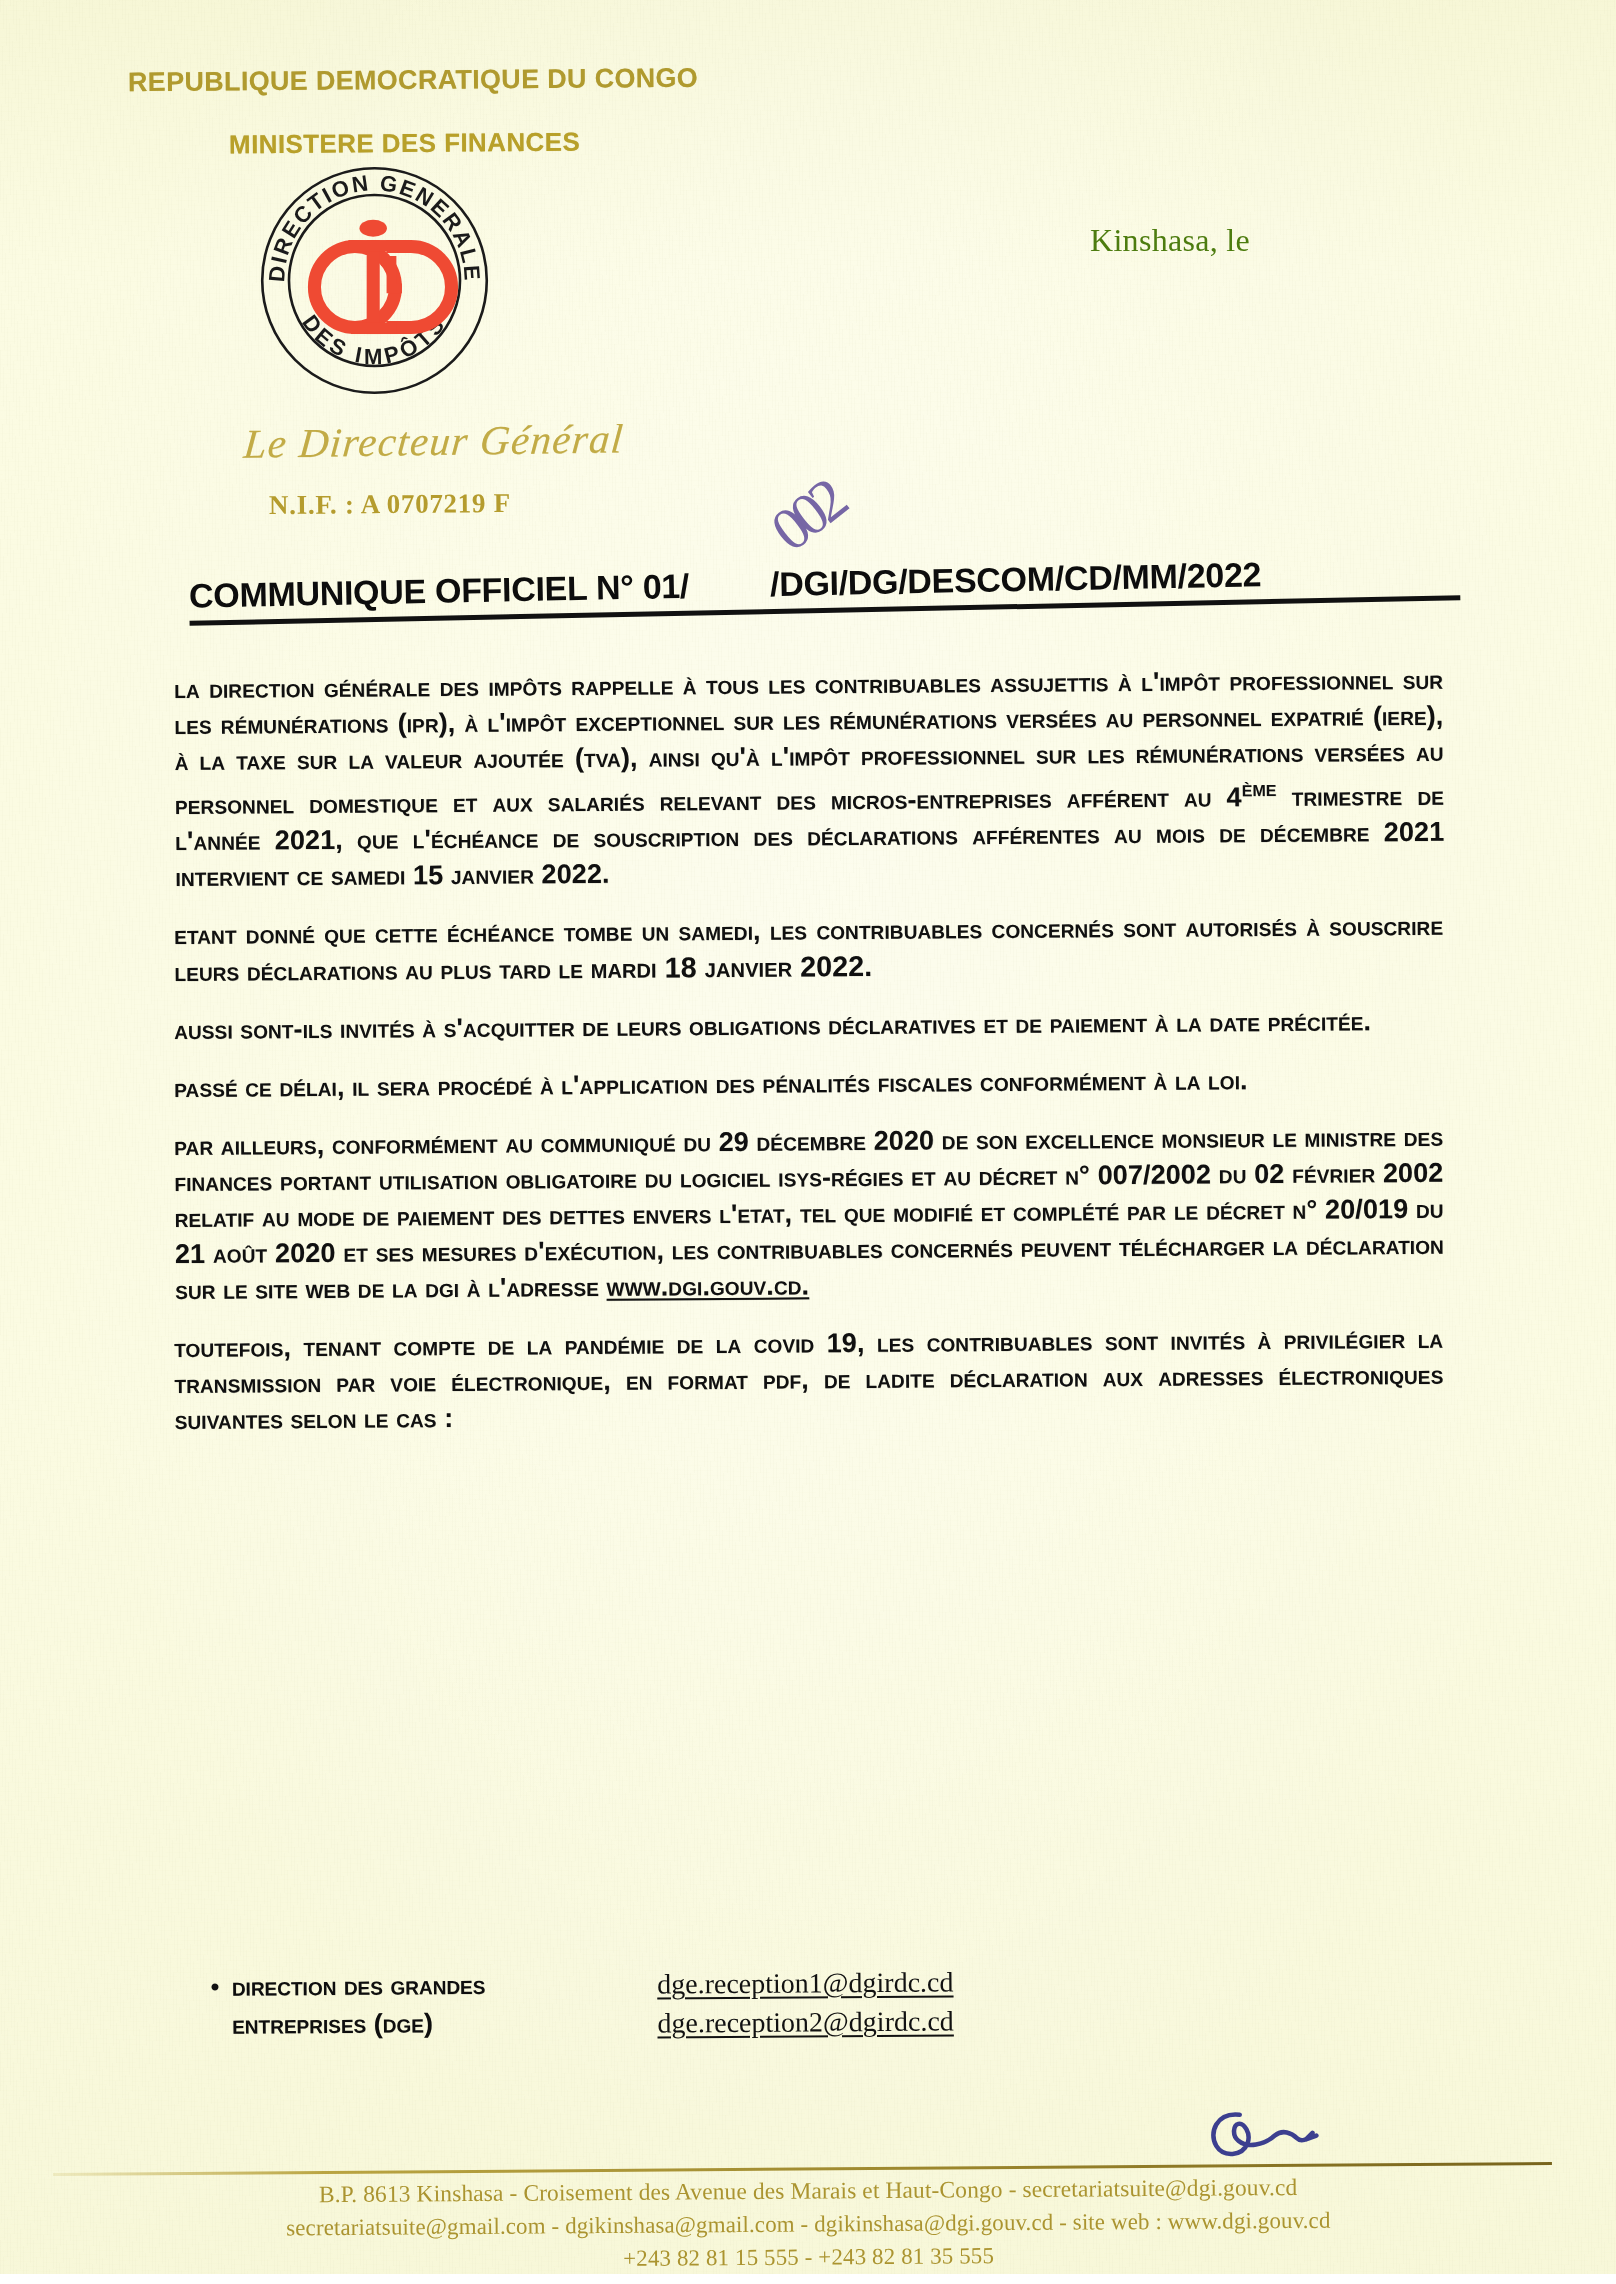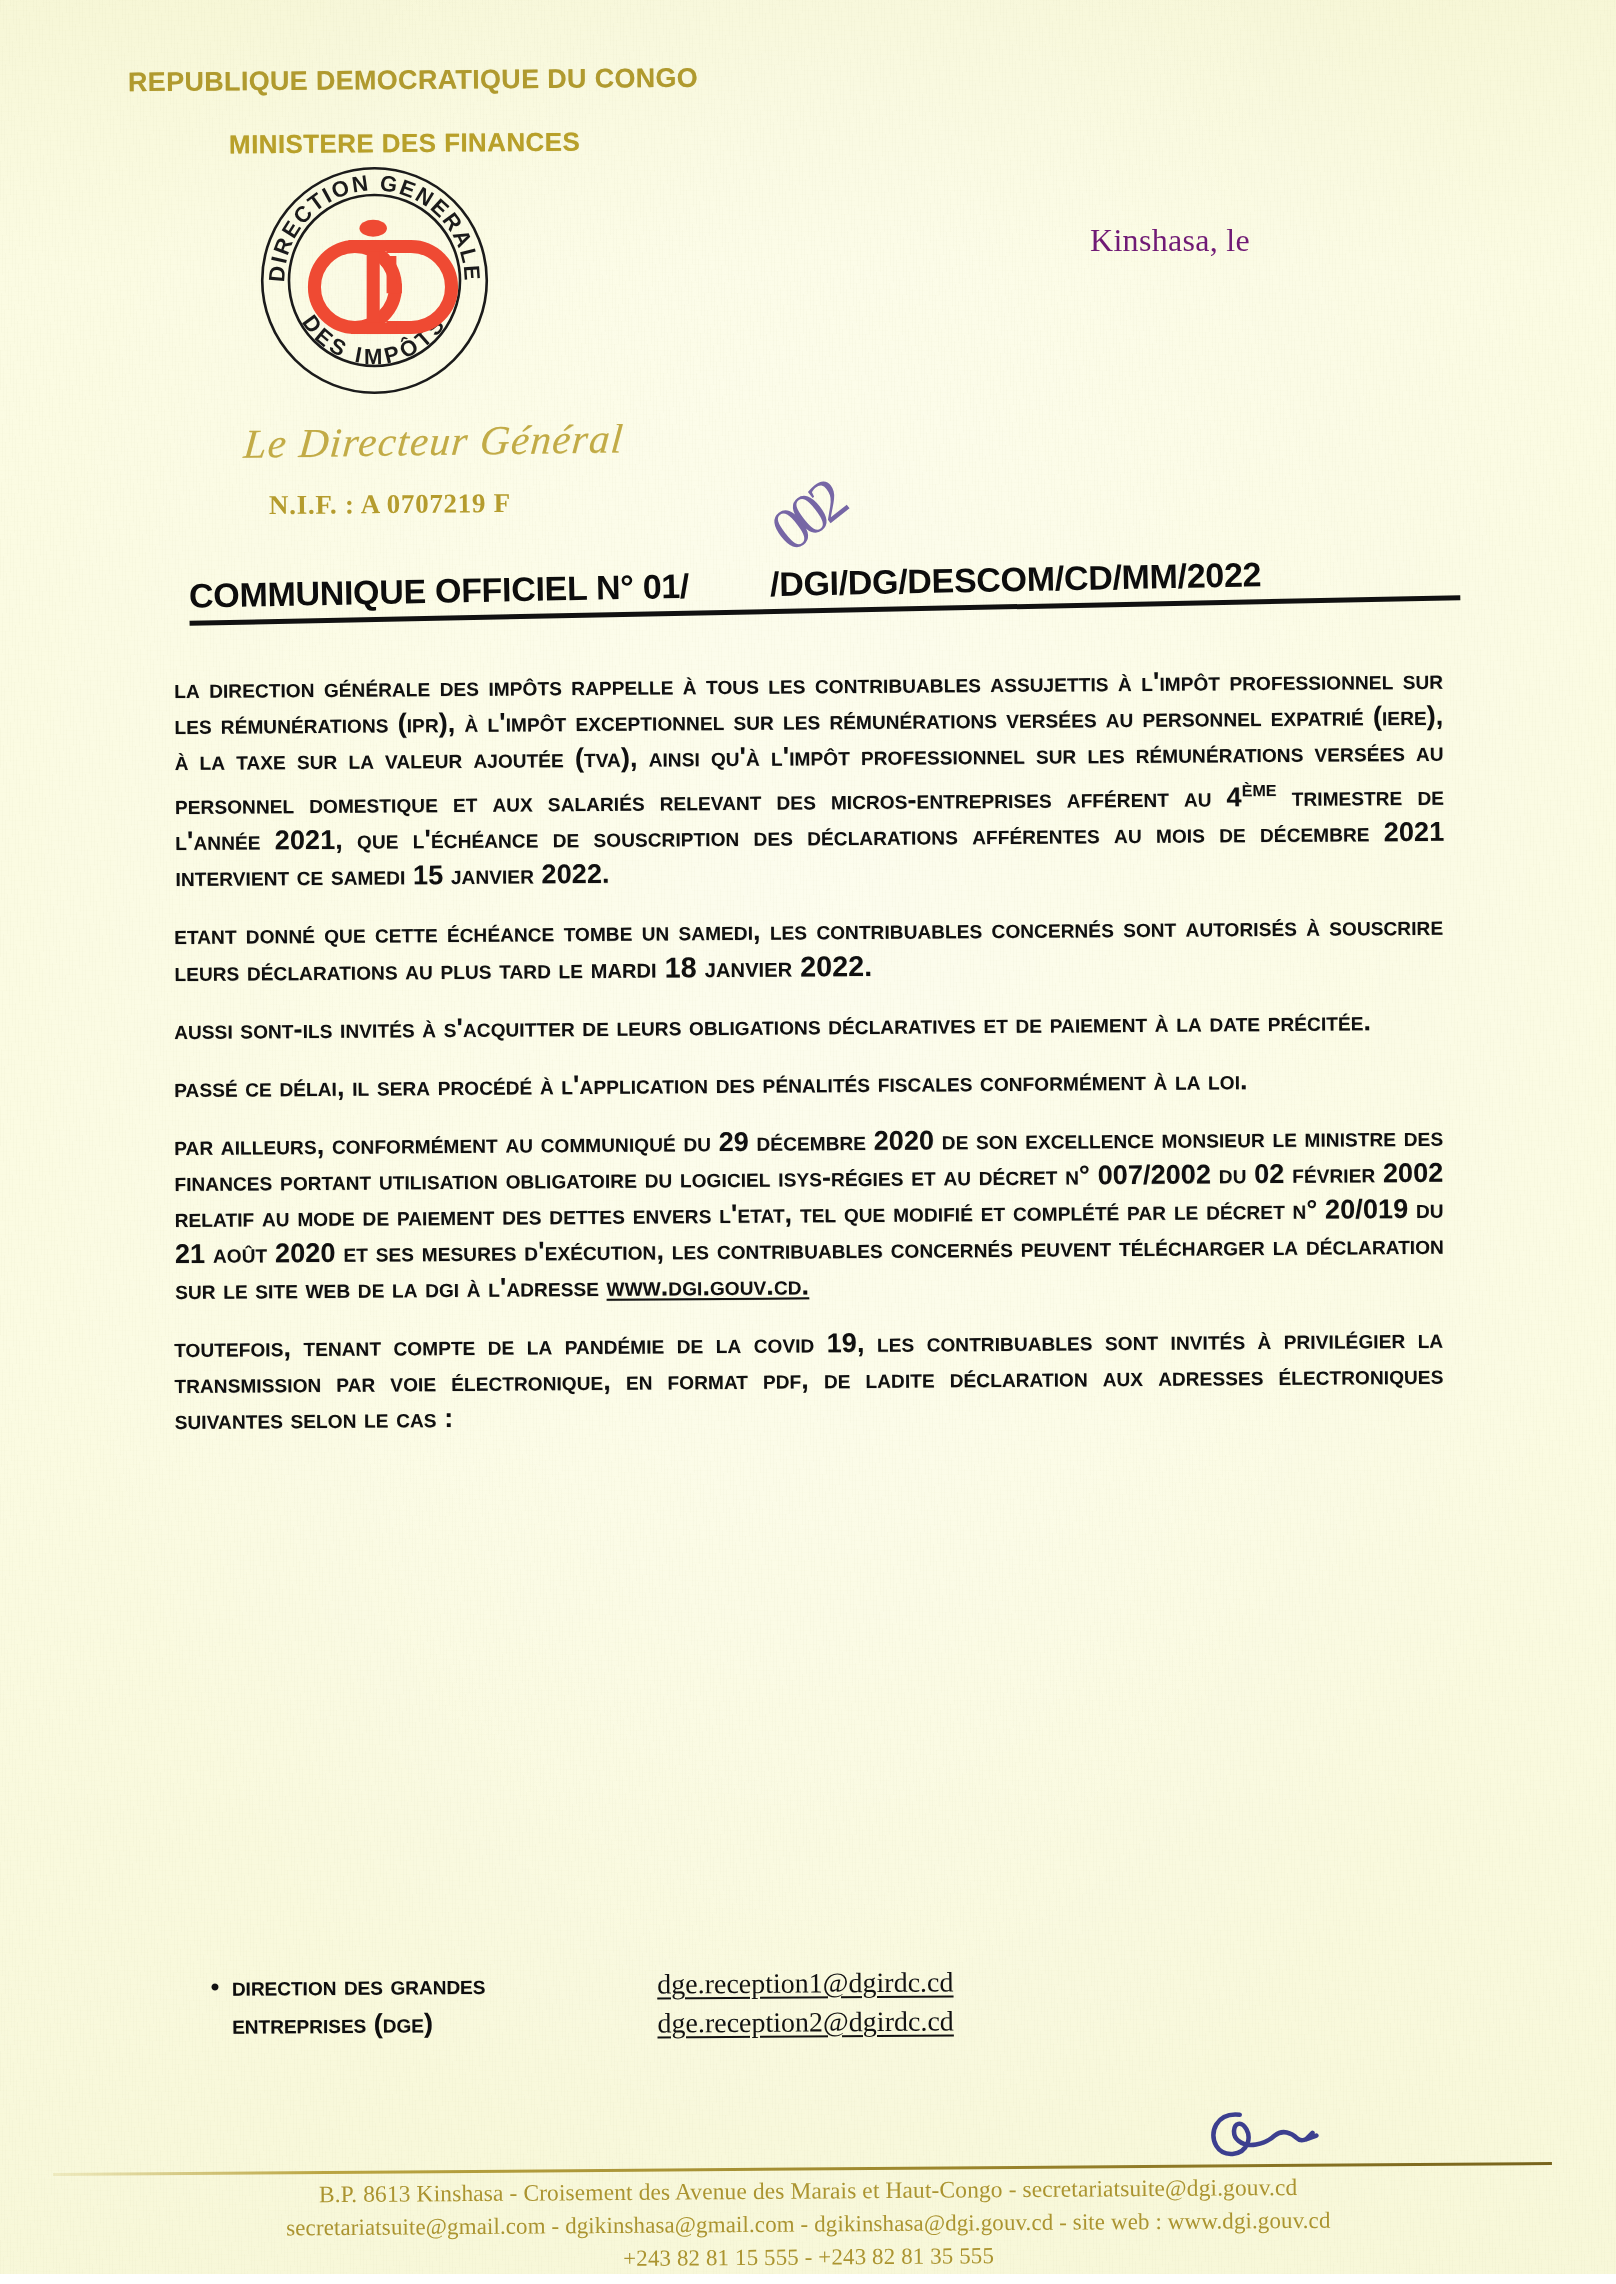--- a/index.html
+++ b/index.html
@@ -74,21 +74,21 @@
   }
   .seal svg { display: block; width: 100%; height: 100%; }
 
   
   .kinshasa-le {
     position: absolute;
     left: 1090px;
     top: 222px;
     font-family: "Liberation Serif", serif;
     font-size: 32px;
-    color: #701a75;
+    color: #4d7c0f;
     letter-spacing: 0.3px;
     white-space: nowrap;
   }
 
   
   .director-title {
     position: absolute;
     left: 244px;
     top: 417px;
     font-family: "Liberation Serif", serif;

